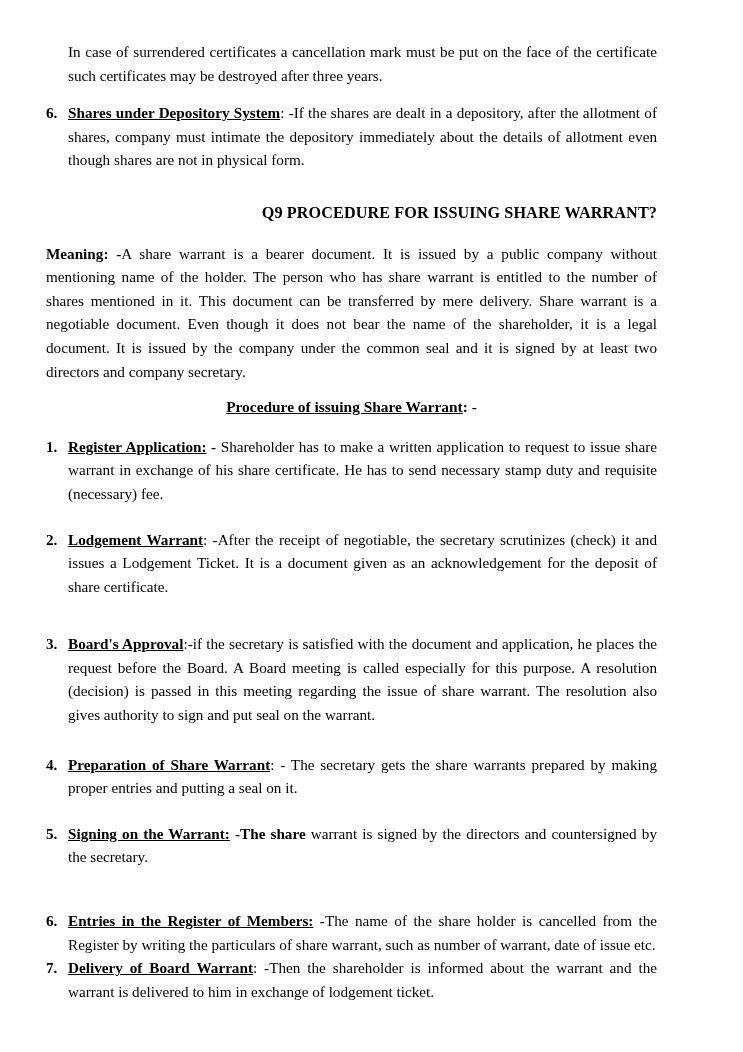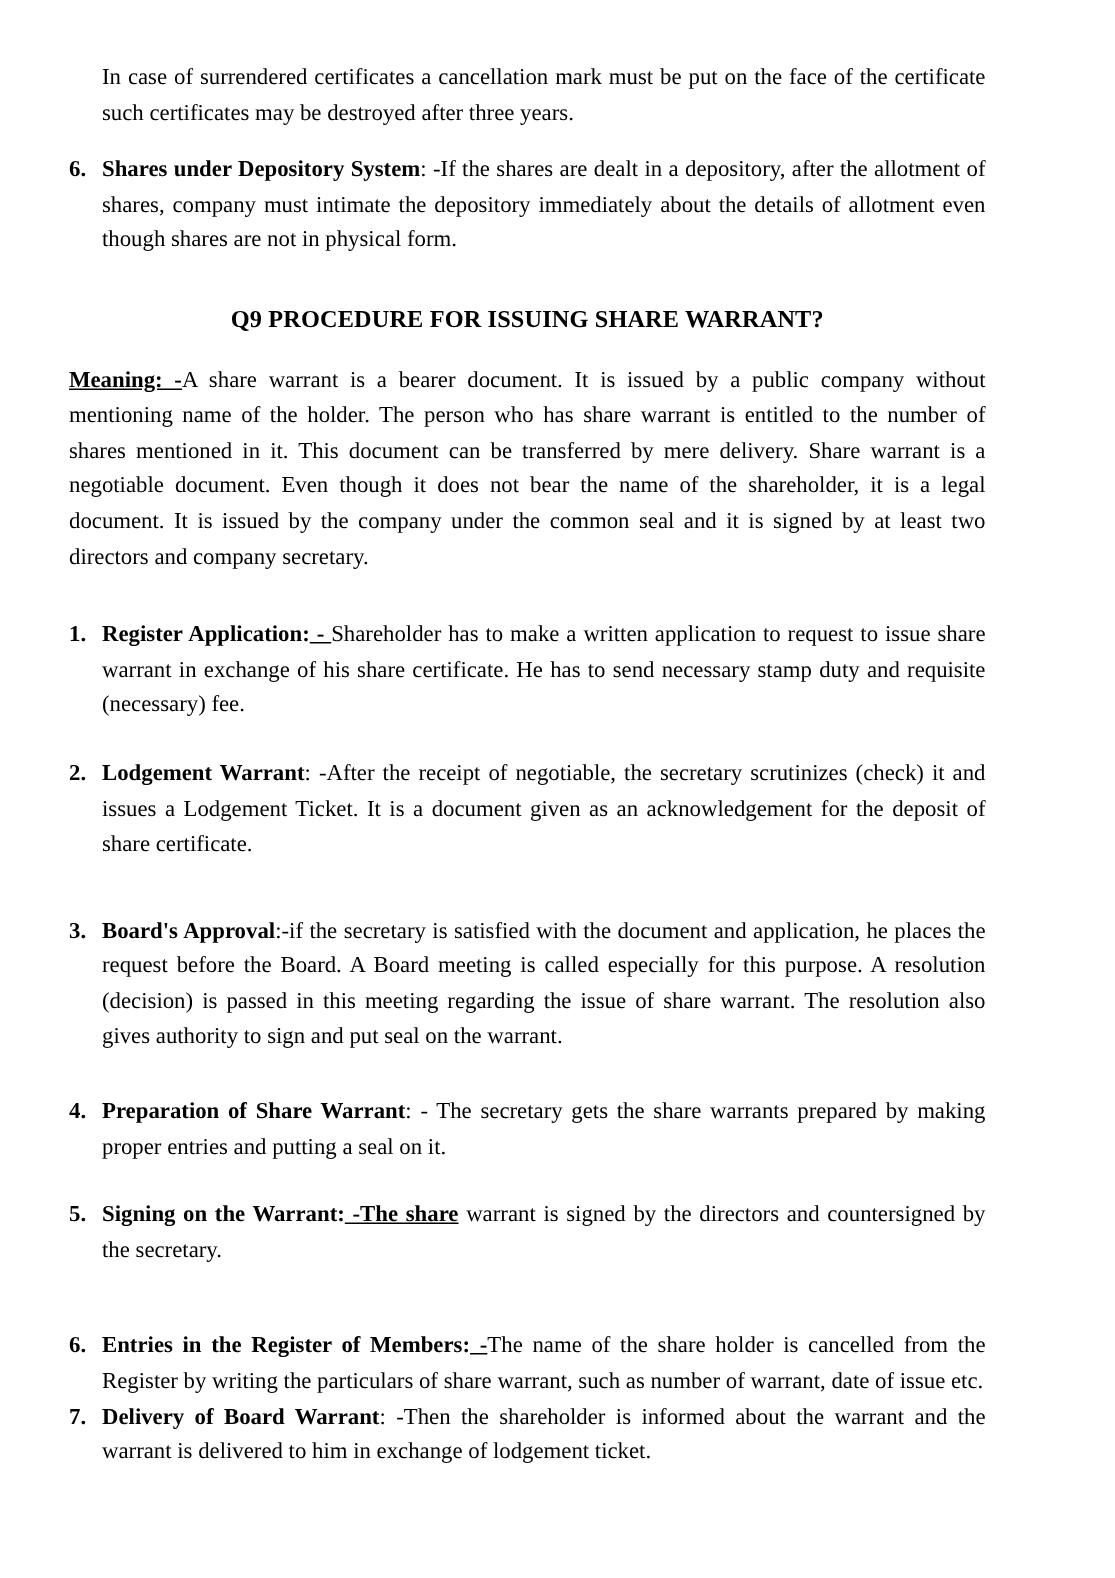--- a/index.html
+++ b/index.html
@@ -58,39 +58,39 @@
     display: block;
     font-size: 15.2px;
     line-height: 23.6px;
   }
   
   .q-heading {
     font-weight: bold;
     font-size: 16.2px;
     line-height: 23.6px;
     margin: 0;
-    text-align: center;
+    text-align: right;
     letter-spacing: 0.1px;
   }
   .center-sub {
     text-align: center;
     font-weight: bold;
     font-size: 15.4px;
     line-height: 23.6px;
     margin: 0;
   }
   .u {
     text-decoration: underline;
   }
   .b {
     font-weight: bold;
-    text-decoration: underline;
   }
   .bu {
     font-weight: bold;
+    text-decoration: underline;
   }
   .sp-12 { height: 12px; }
   .sp-14 { height: 14px; }
   .sp-16 { height: 16px; }
   .sp-22 { height: 22px; }
   .sp-24 { height: 24px; }
   .sp-26 { height: 26px; }
   .sp-30 { height: 30px; }
   .sp-34 { height: 34px; }
   .sp-40 { height: 40px; }
@@ -114,20 +114,21 @@
   <div class="sp-30"></div>
 
   <h2 class="q-heading">Q9  PROCEDURE FOR ISSUING SHARE WARRANT?</h2>
 
   <div class="sp-16"></div>
 
   <p class="body-text" style="margin:0;"><span class="b">Meaning: -</span><span>A share warrant is a bearer document. It is issued by a public company without mentioning name of the holder. The person who has share warrant is entitled to the number of shares mentioned in it. This document can be transferred by mere delivery. Share warrant is a negotiable document. Even though it does not bear the name of the shareholder, it is a legal document. It is issued by the company under the common seal and it is signed by at least two directors and company secretary.</span></p>
 
   <div class="sp-12"></div>
 
+  <p class="center-sub"><span class="u">Procedure of issuing Share Warrant</span><span>: -</span></p>
 
   <div class="sp-16"></div>
 
   <ol class="num-list">
     <li>
       <span class="marker">1.</span>
       <span class="li-body"><span class="bu">Register Application:</span><span class="b"> - </span><span>Shareholder has to make a written application to request to issue share warrant in exchange of his share certificate. He has to send necessary stamp duty and requisite (necessary) fee.</span></span>
     </li>
   </ol>
 

